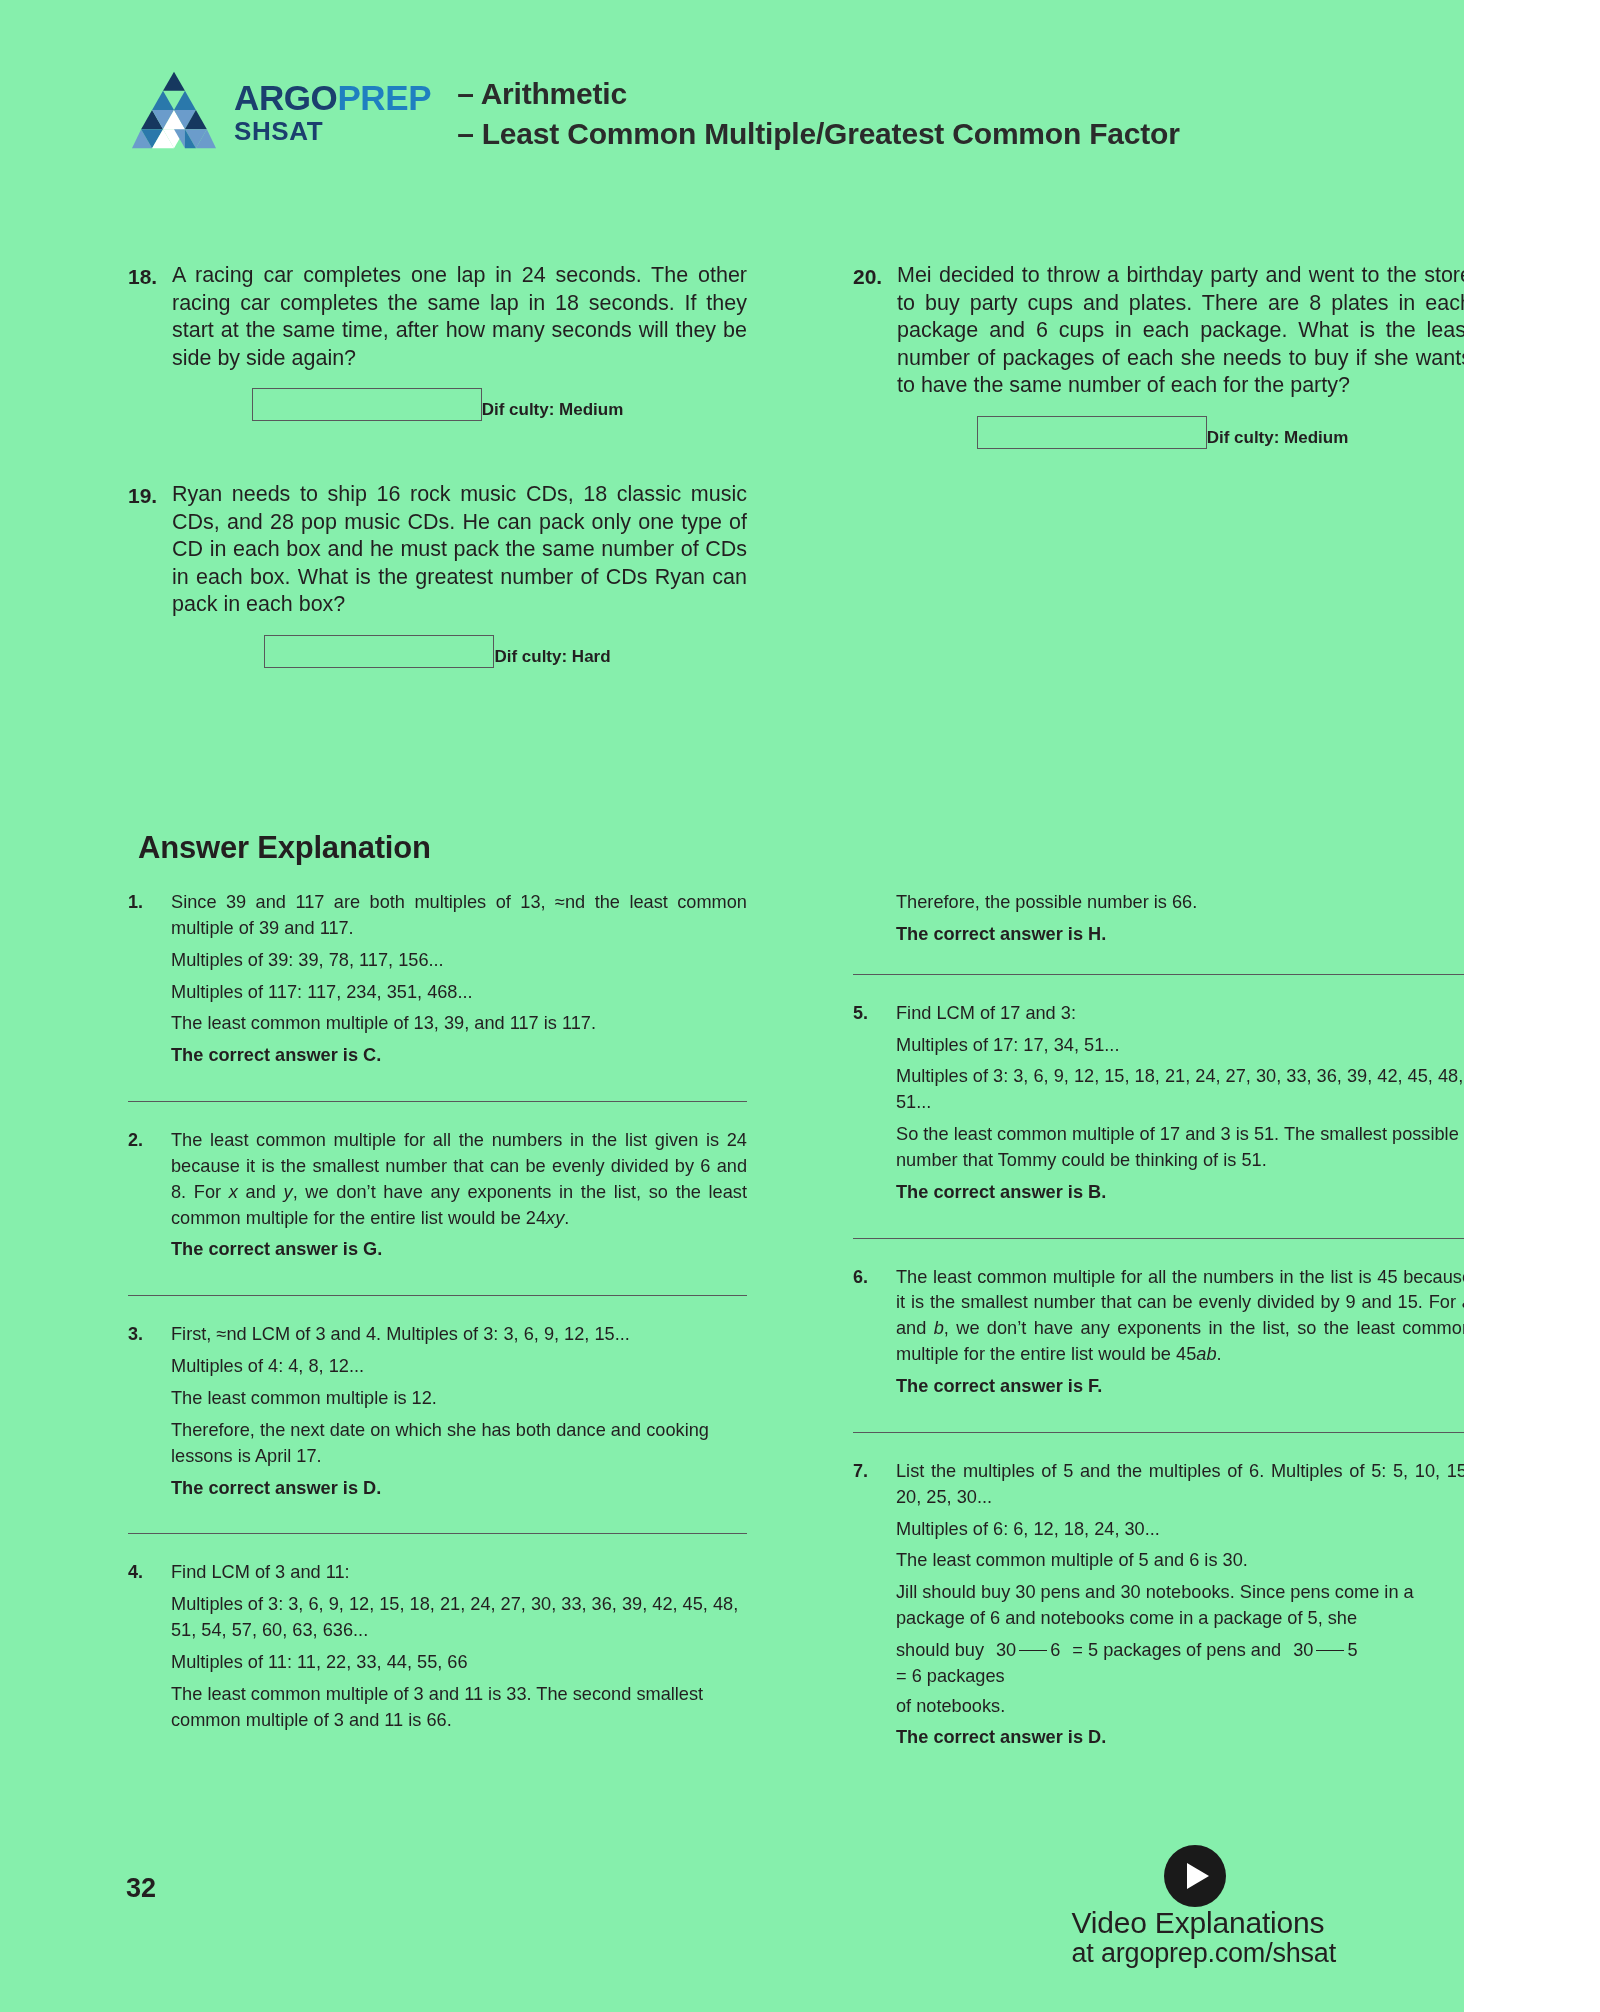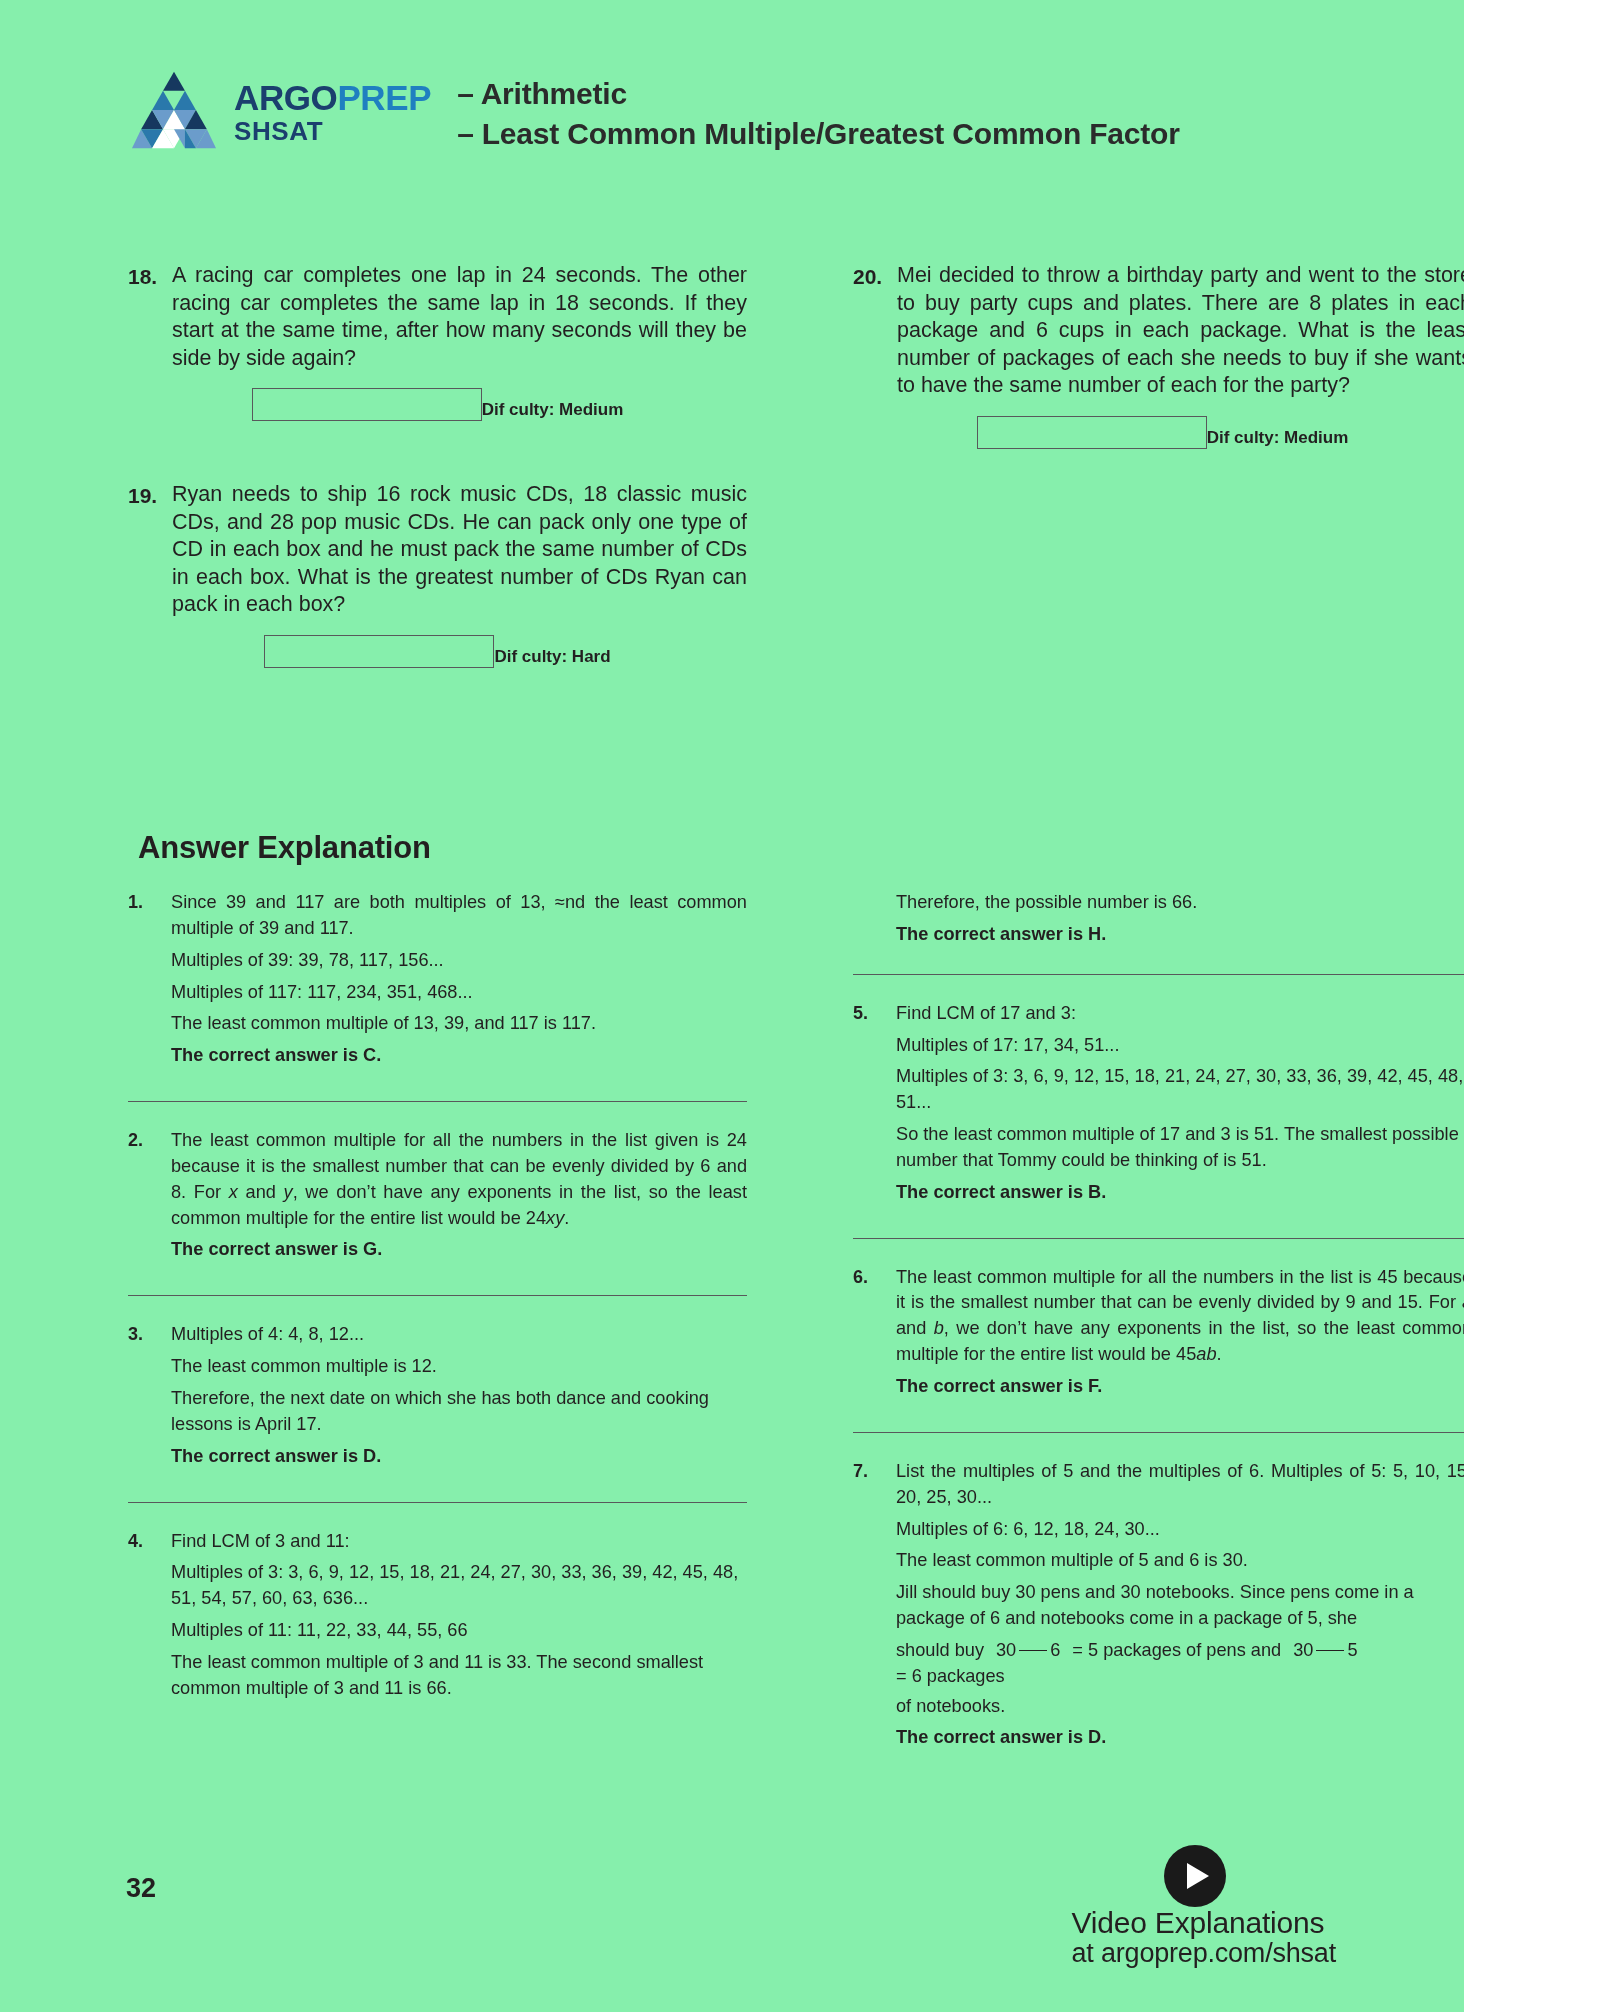--- a/index.html
+++ b/index.html
@@ -377,20 +377,21 @@
           <div class="eline just"><span>The least common multiple for all the numbers in the list given is 24 because it is the smallest number that can be evenly divided by 6 and 8. For </span><i>x</i><span> and </span><i>y</i><span>, we don’t have any exponents in the list, so the least common multiple for the entire list would be 24</span><i>xy</i><span>.</span></div>
           <div class="eline bold">The correct answer is G.</div>
         </div>
       </div>
 
       <hr class="hr">
 
       <div class="eitem">
         <div class="enum">3.</div>
         <div class="ebody">
+          <div class="eline">First, ≈nd LCM of 3 and 4. Multiples of 3: 3, 6, 9, 12, 15...</div>
           <div class="eline">Multiples of 4: 4, 8, 12...</div>
           <div class="eline">The least common multiple is 12.</div>
           <div class="eline">Therefore, the next date on which she has both dance and cooking lessons is April 17.</div>
           <div class="eline bold">The correct answer is D.</div>
         </div>
       </div>
 
       <hr class="hr">
 
       <div class="eitem">

